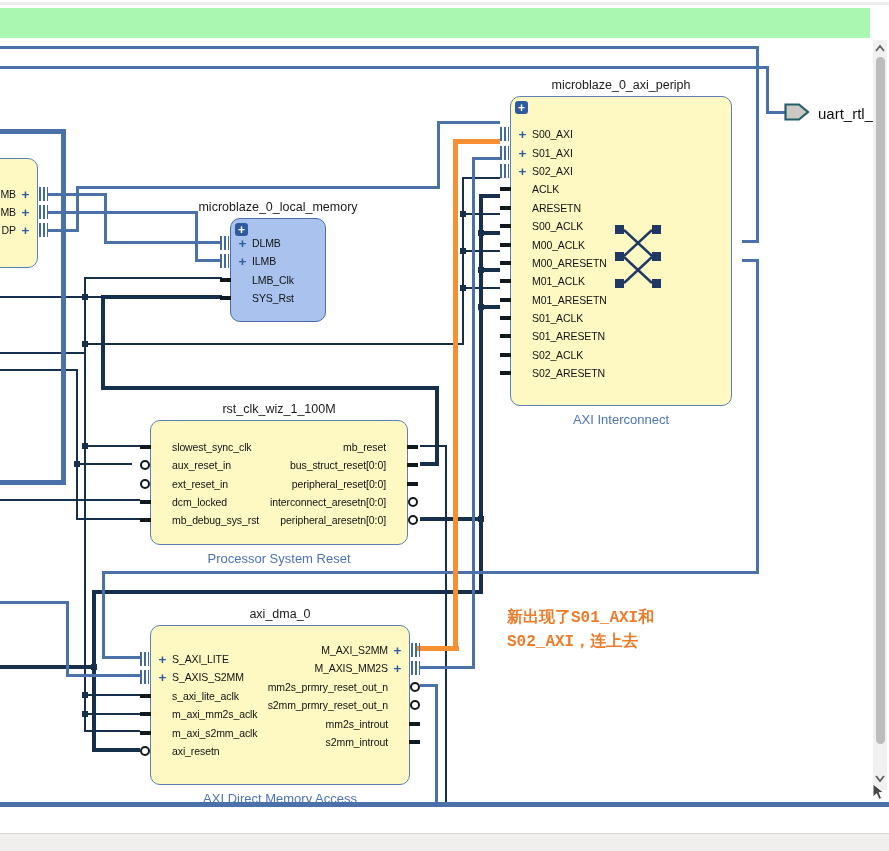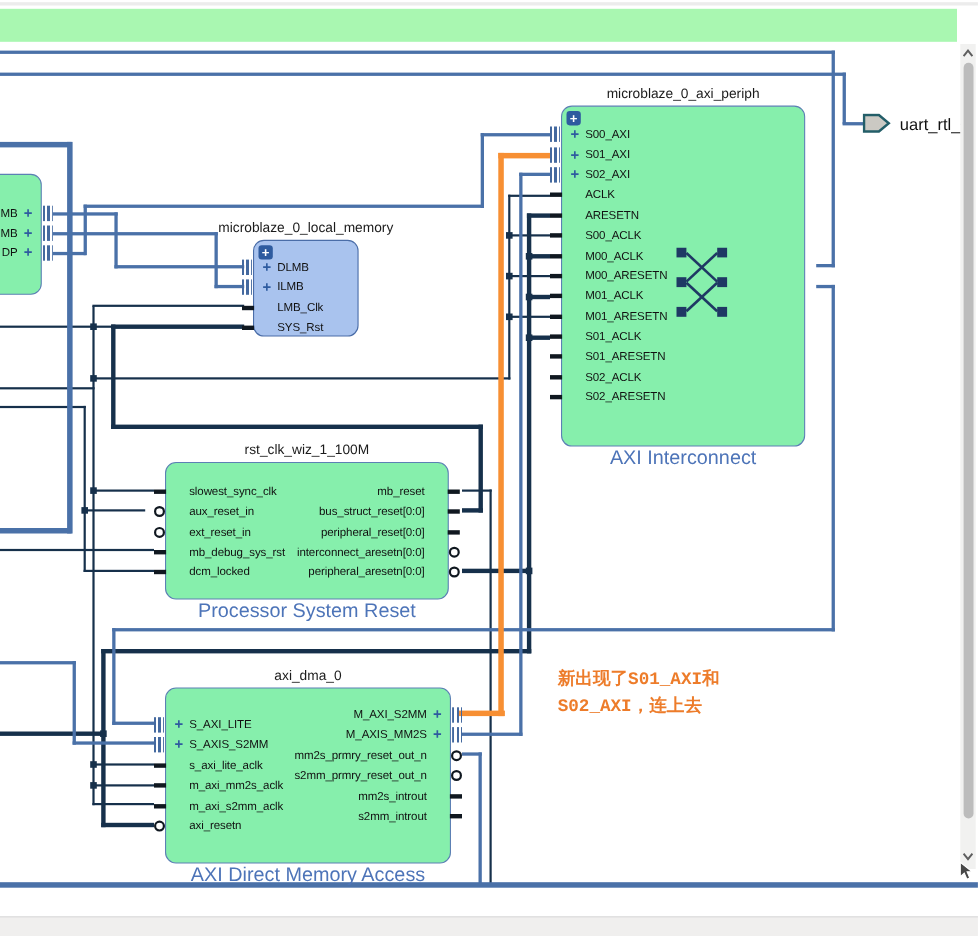--- a/index.html
+++ b/index.html
@@ -10,24 +10,24 @@
   .topstrip{position:absolute;left:0;top:2px;width:889px;height:3px;background:#ececec;}
   .greenbar{position:absolute;left:0;top:8px;width:870px;height:30px;}
   
   .w{position:absolute;}
   .wb{background:#4a71a8;}
   .wn{background:#16304b;}
   .wt{background:#16304b;}
   .wo{background:#f78f33;}
   .jct{position:absolute;width:6px;height:6px;background:#16304b;}
   
-  .blk{position:absolute;background:#86efac;border:1.6px solid #5c80b4;border-radius:10px;box-sizing:border-box;}
+  .blk{position:absolute;background:#fef9c3;border:1.6px solid #5c80b4;border-radius:10px;box-sizing:border-box;}
   .blk.hier{background:#a9c3ee;border-color:#4a6da8;}
   .blk .title{position:absolute;top:-19px;left:50%;transform:translateX(-50%);white-space:nowrap;font-size:12.5px;color:#1b1b1b;}
-  .blk .caption{position:absolute;bottom:-22px;left:50%;transform:translateX(-50%);white-space:nowrap;font-size:18px;color:#4d74b8;}
+  .blk .caption{position:absolute;bottom:-22px;left:50%;transform:translateX(-50%);white-space:nowrap;font-size:13px;color:#4d74b8;}
   .badge{position:absolute;top:4px;left:4px;width:13px;height:13px;background:#2e5b9f;border-radius:3px;color:#fff;display:flex;align-items:center;justify-content:center;}
   .badge::before{content:"+";font-size:12px;font-weight:700;line-height:1;}
   .pins{position:absolute;left:0;right:0;display:flex;flex-direction:column;}
   .pin-row{position:relative;display:flex;align-items:center;gap:4px;height:18.4px;color:#111;white-space:nowrap;}
   .pins.rh182 .pin-row{height:18.25px;}
   .pins.rh18 .pin-row{height:18px;}
   .side-left .pin-row{padding-left:6px;}
   .side-right .pin-row{justify-content:flex-end;padding-right:6px;}
   .plabel{font-size:10.5px;letter-spacing:-0.1px;}
   .plus{visibility:hidden;width:11px;text-align:center;flex:none;}
@@ -164,21 +164,21 @@
           <span class="stub"></span>
         </div>
         <div class="pin-row pin-iface">
           <span class="plabel">DP</span>
           <span class="plus"></span>
           <span class="stub"></span>
         </div>
       </div>
   </div>
 
-  <div class="blk hier" style="left:230px;top:218px;width:96px;height:88px">
+  <div class="blk hier" style="left:230px;top:218px;width:96px;height:104px">
     <div class="title">microblaze_0_local_memory</div>
     <div class="badge"></div>
     <div class="pins side-left" style="top:14.8px">
 
     <div class="pin-row pin-iface">
           <span class="stub"></span>
           <span class="plus"></span>
           <span class="plabel">DLMB</span>
         </div>
         <div class="pin-row pin-iface">
@@ -195,21 +195,21 @@
           <span class="stub"></span>
           <span class="plus"></span>
           <span class="plabel">SYS_Rst</span>
         </div>
       </div>
   </div>
 
   <div class="blk" style="left:510px;top:96px;width:222px;height:310px">
     <div class="title">microblaze_0_axi_periph</div>
     <div class="badge"></div>
-    <div class="pins side-left" style="top:16px">
+    <div class="pins side-left" style="top:28px">
 
     <div class="pin-row pin-iface">
           <span class="stub"></span>
           <span class="plus"></span>
           <span class="plabel">S00_AXI</span>
         </div>
         <div class="pin-row pin-iface">
           <span class="stub"></span>
           <span class="plus"></span>
           <span class="plabel">S01_AXI</span>
@@ -305,26 +305,26 @@
           <span class="plabel">aux_reset_in</span>
         </div>
         <div class="pin-row pin-inv">
           <span class="stub"></span>
           <span class="plus"></span>
           <span class="plabel">ext_reset_in</span>
         </div>
         <div class="pin-row pin-scalar">
           <span class="stub"></span>
           <span class="plus"></span>
+          <span class="plabel">dcm_locked</span>
+        </div>
+        <div class="pin-row pin-scalar">
+          <span class="stub"></span>
+          <span class="plus"></span>
           <span class="plabel">mb_debug_sys_rst</span>
-        </div>
-        <div class="pin-row pin-scalar">
-          <span class="stub"></span>
-          <span class="plus"></span>
-          <span class="plabel">dcm_locked</span>
         </div>
       </div>
     <div class="pins side-right rh182" style="top:16.9px">
 
     <div class="pin-row pin-scalar">
           <span class="plabel">mb_reset</span>
           <span class="plus"></span>
           <span class="stub"></span>
         </div>
         <div class="pin-row pin-scalar">

